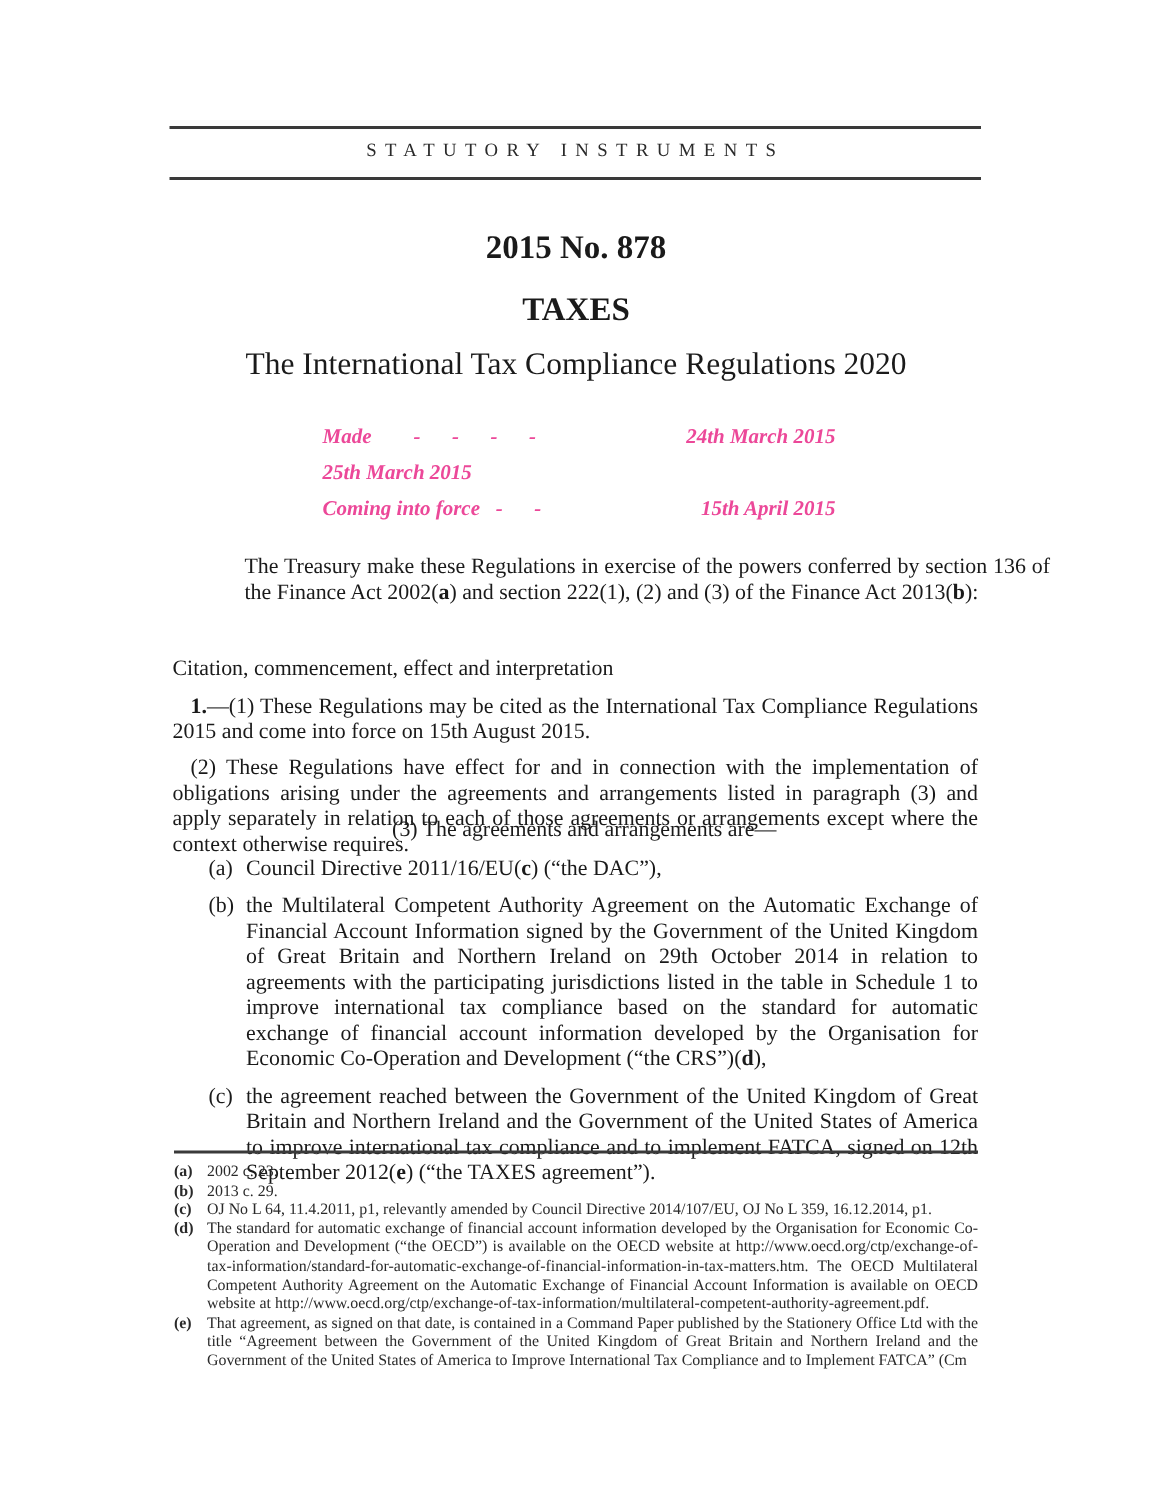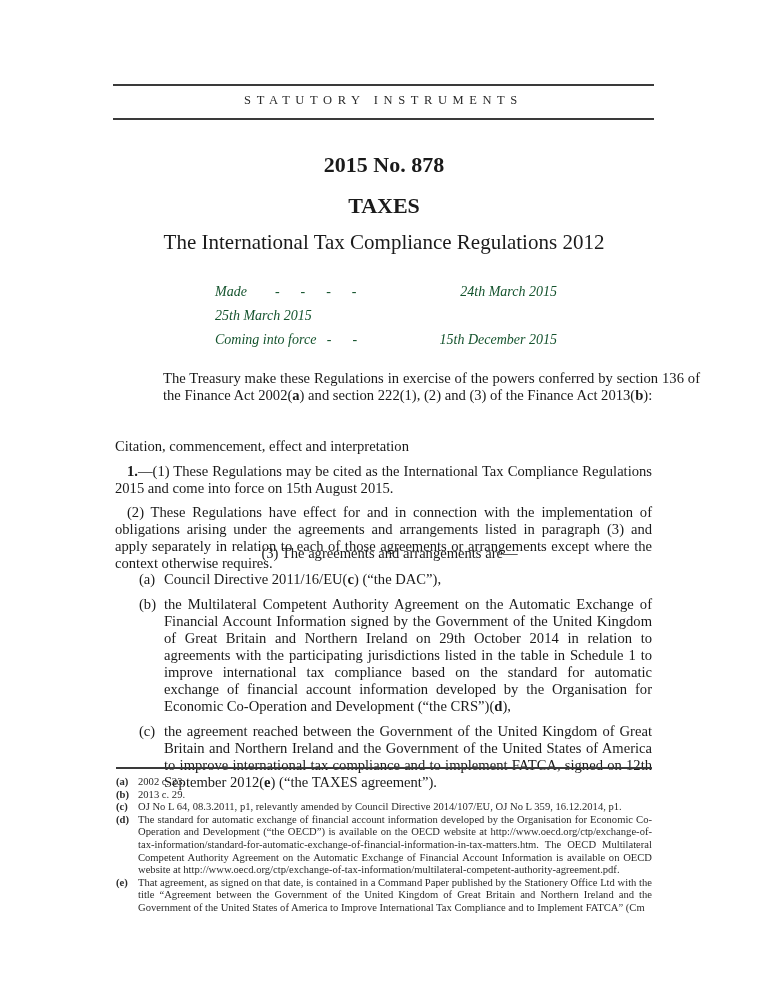--- a/index.html
+++ b/index.html
@@ -26,21 +26,21 @@
       text-align: center; font-weight: bold; font-size: 22px;
     }
     .title {
       position: absolute; left: 0; width: 768px; top: 230px;
       text-align: center; font-size: 21px;
     }
 
     .dates { position: absolute; left: 215px; top: 284px; width: 342px; }
     .date-row {
       display: flex; justify-content: space-between; align-items: baseline;
-      height: 24px; font-style: italic; font-size: 14px; color: #14532d;
+      height: 24px; font-style: italic; font-size: 14px; color: #ec4899; font-weight: bold;
     }
     .date-label { white-space: pre; }
 
     .body-text {
       position: absolute; left: 115px; width: 537px;
       font-size: 14.6px; line-height: 17px; text-align: justify; margin-left: 48px;
     }
     .body-text p { margin: 0; }
     .preamble { top: 370px; }
     .intro-heading {
@@ -73,33 +73,33 @@
 <body>
 
 <div class="page">
 
   <div class="rule" style="top:84px;"></div>
   <div class="series-label">STATUTORY INSTRUMENTS</div>
   <div class="rule" style="top:118px;"></div>
 
   <div class="si-number">2015 No. 878</div>
   <div class="subject">TAXES</div>
-  <div class="title">The International Tax Compliance Regulations 2012</div>
+  <div class="title">The International Tax Compliance Regulations 2020</div>
 
   <div class="dates">
     <div class="date-row">
       <span class="date-label">Made        -      -      -      -</span>
       <span>24th March 2015</span>
     </div>
     <div class="date-row">
       <span>25th March 2015</span>
     </div>
     <div class="date-row">
       <span class="date-label">Coming into force   -      -</span>
-      <span>15th December 2015</span>
+      <span>15th April 2015</span>
     </div>
   </div>
 
   <div class="body-text preamble">
     <p><span>The Treasury make these Regulations in exercise of the powers conferred by section 136 of the Finance Act 2002(</span><b>a</b><span>) and section 222(1), (2) and (3) of the Finance Act 2013(</span><b>b</b><span>):</span></p>
   </div>
 
 
   <div class="section-heading">Citation, commencement, effect and interpretation</div>
 
@@ -134,21 +134,21 @@
     <div class="fn">
       <span class="fn-label">(a)</span>
       <span class="fn-text">2002 c. 23.</span>
     </div>
     <div class="fn">
       <span class="fn-label">(b)</span>
       <span class="fn-text">2013 c. 29.</span>
     </div>
     <div class="fn">
       <span class="fn-label">(c)</span>
-      <span class="fn-text">OJ No L 64, 08.3.2011, p1, relevantly amended  by Council Directive 2014/107/EU, OJ No L 359, 16.12.2014, p1.</span>
+      <span class="fn-text">OJ No L 64, 11.4.2011, p1, relevantly amended  by Council Directive 2014/107/EU, OJ No L 359, 16.12.2014, p1.</span>
     </div>
     <div class="fn">
       <span class="fn-label">(d)</span>
       <span class="fn-text">The standard for automatic exchange of financial account information developed by the Organisation for Economic Co-Operation and Development (“the OECD”) is available on the OECD website at http://www.oecd.org/ctp/exchange-of-tax-information/standard-for-automatic-exchange-of-financial-information-in-tax-matters.htm.   The   OECD   Multilateral Competent Authority Agreement on the Automatic Exchange of Financial Account Information is available on OECD website at http://www.oecd.org/ctp/exchange-of-tax-information/multilateral-competent-authority-agreement.pdf.</span>
     </div>
     <div class="fn">
       <span class="fn-label">(e)</span>
       <span class="fn-text">That agreement, as signed on that date, is contained in a Command Paper published by the Stationery Office Ltd with the title “Agreement between the Government of the United Kingdom of Great Britain and Northern Ireland and the Government of the United States of America to Improve International Tax Compliance and to Implement FATCA” (Cm</span>
     </div>
   </div>

